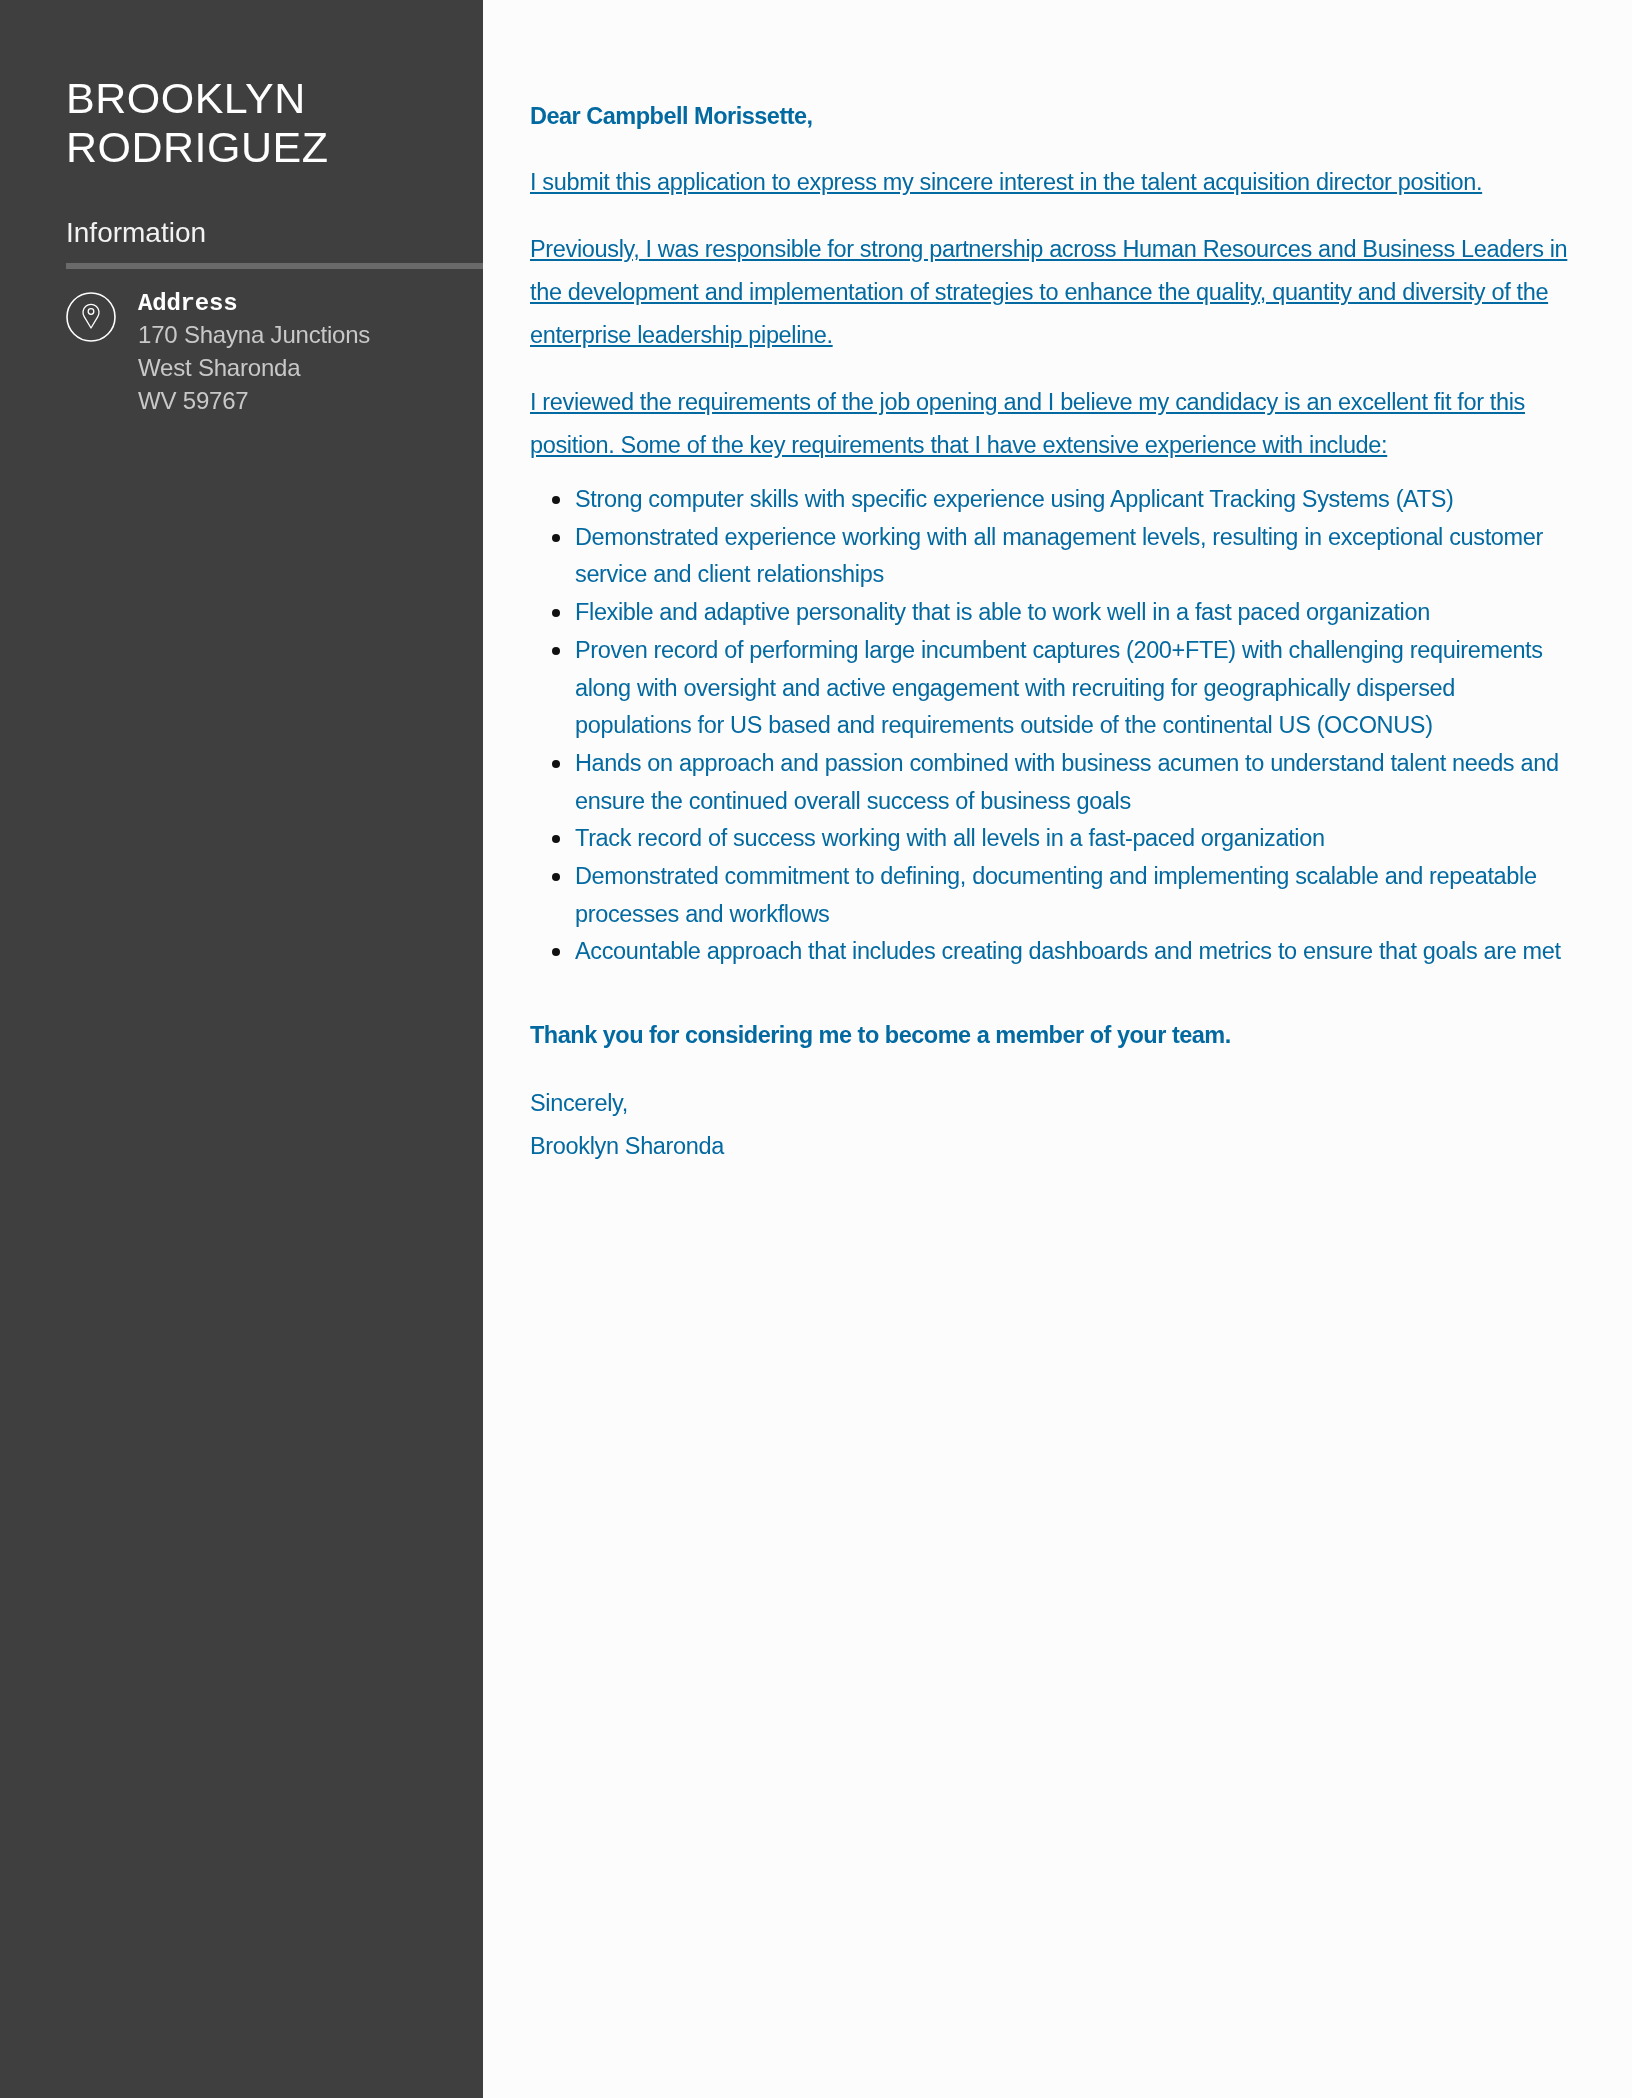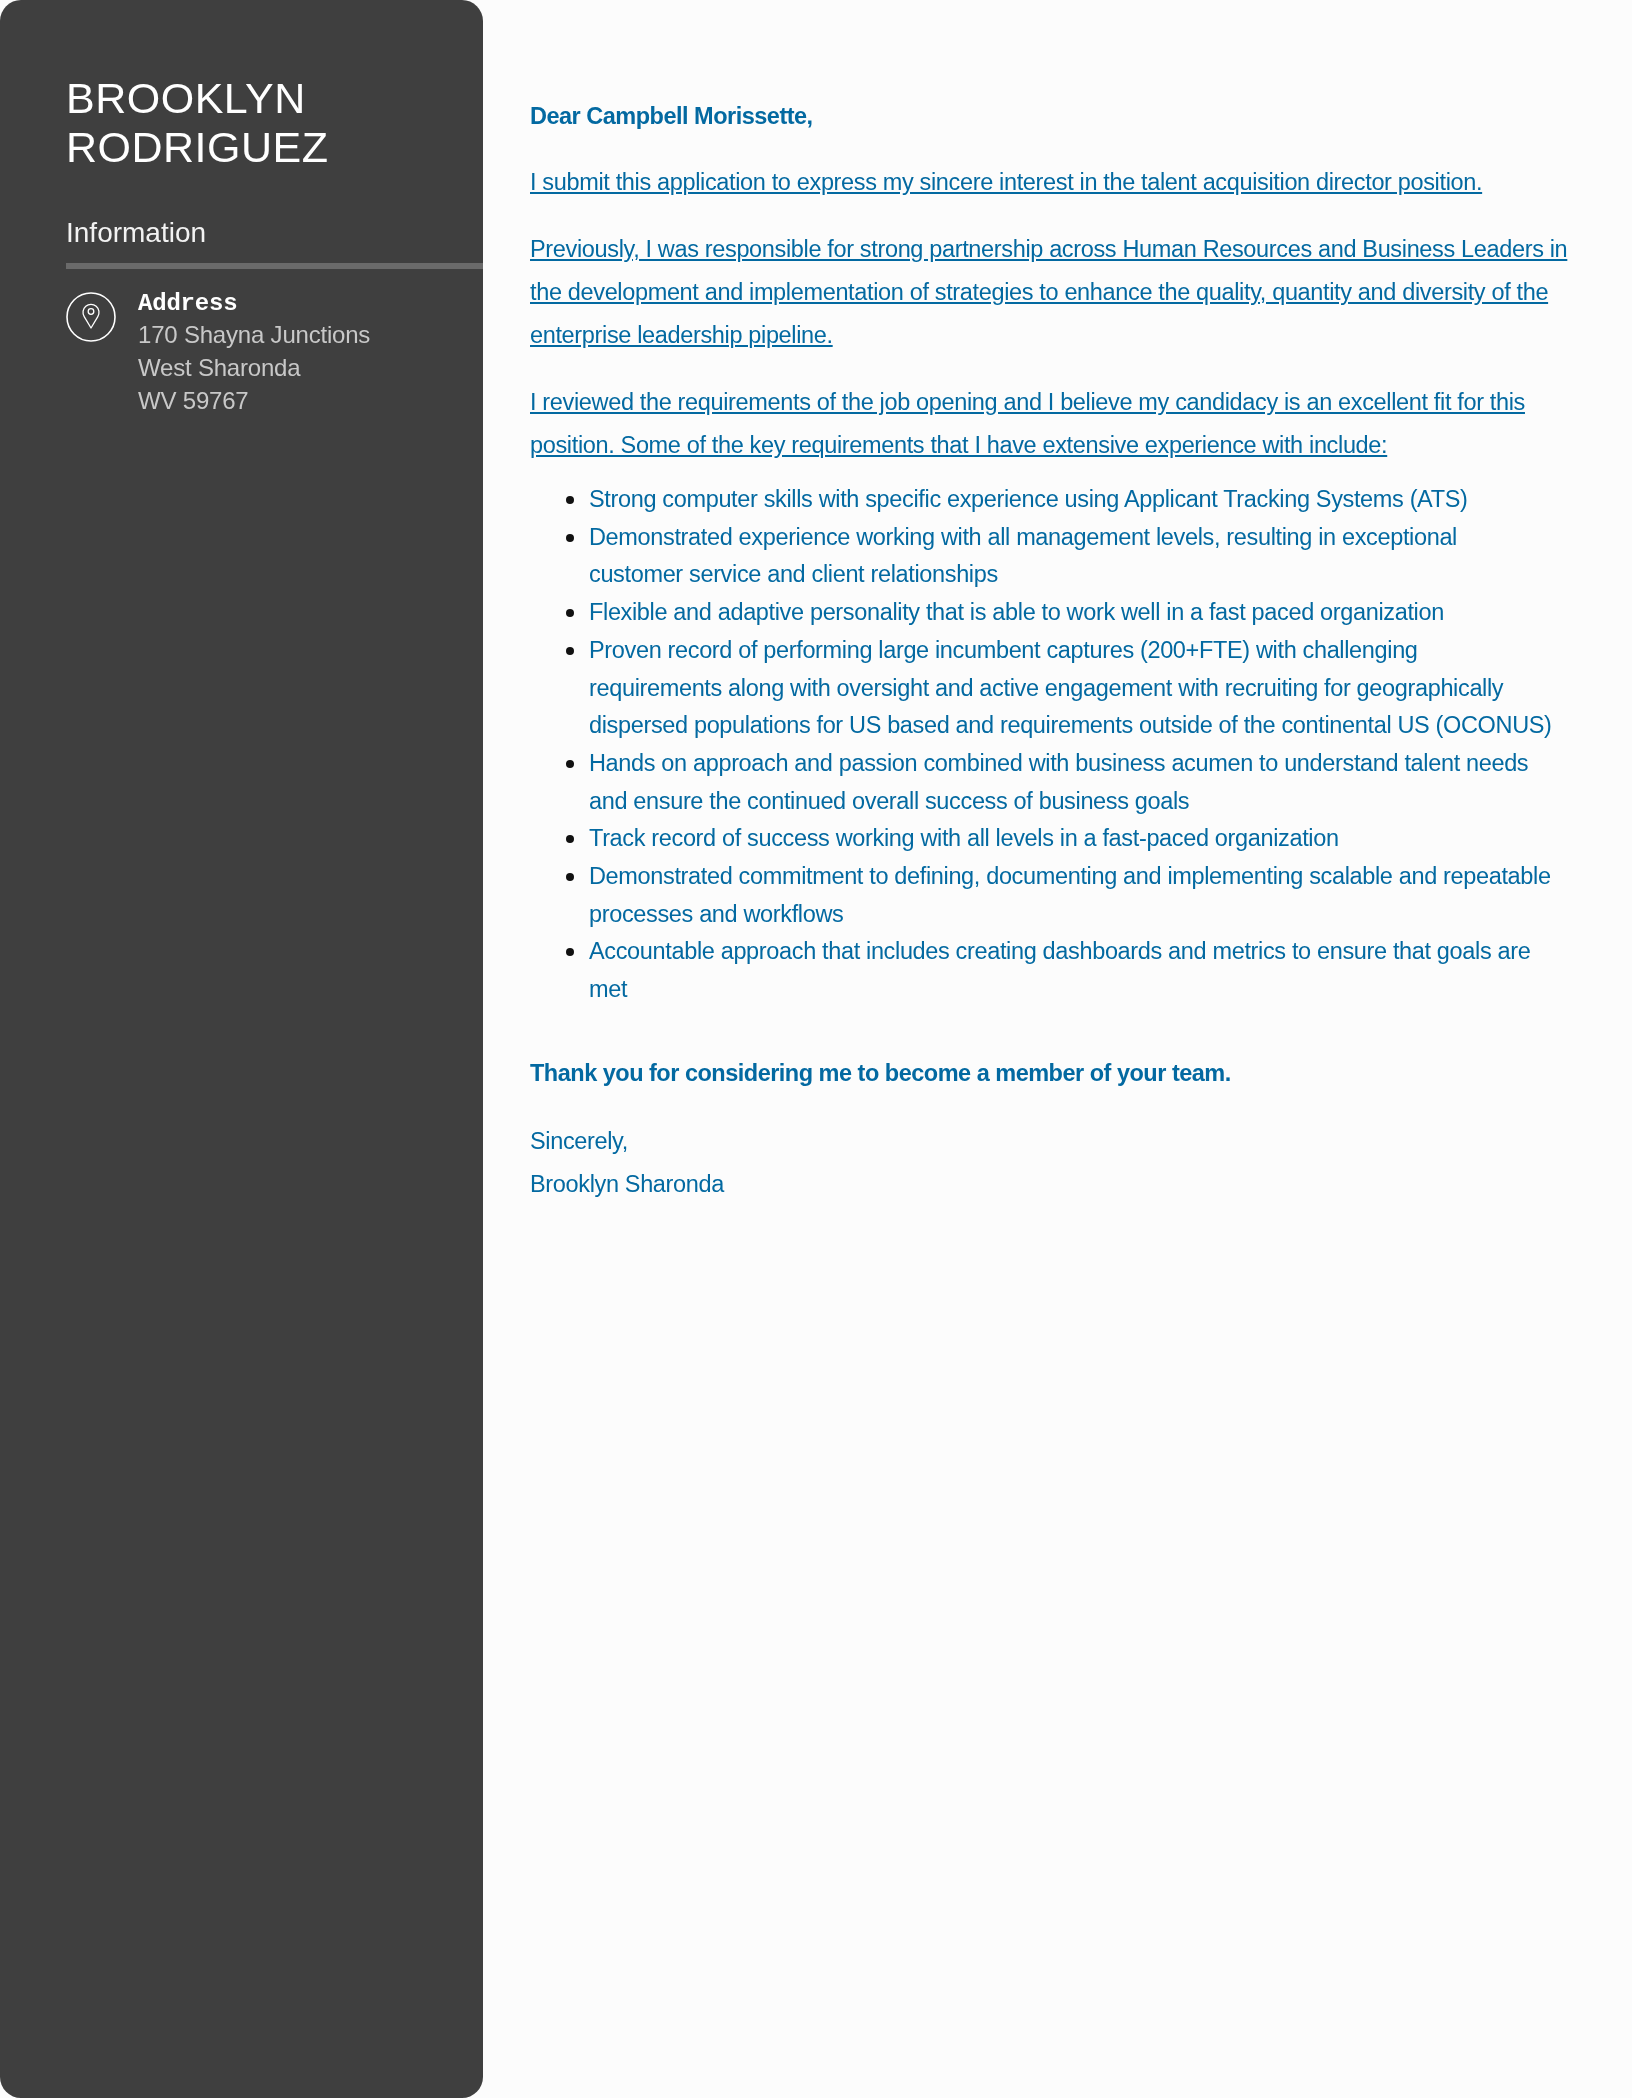--- a/index.html
+++ b/index.html
@@ -7,21 +7,20 @@
     width: 1632px; height: 2098px; overflow: hidden;
     background: #fcfcfc;
     font-family: "Liberation Sans", sans-serif;
     position: relative;
   }
   .sidebar {
     position: absolute; left: 0; top: 0;
     width: 483px; height: 2098px;
     background: #3f3f3f;
     color: #ffffff;
-    border-radius: 21px;
   }
   .name {
     position: absolute; left: 66px; top: 74px;
     font-size: 43px; line-height: 49px;
     font-weight: normal; letter-spacing: 0.5px;
     margin: 0; color: #ffffff;
   }
   .name span { display: block; }
   .section-title {
     position: absolute; left: 66px; top: 216px;
@@ -48,21 +47,21 @@
   }
   .main {
     position: absolute; left: 530px; top: 95px; width: 1040px;
     color: #0369a1;
     font-size: 23.5px; letter-spacing: -0.35px;
   }
   .main p { margin: 0; line-height: 43px; }
   .salutation { font-weight: bold; letter-spacing: -0.5px; margin-bottom: 23px !important; }
   .para { margin-bottom: 24px !important; text-decoration: underline; }
   .main ul {
-    margin: 14px; padding: 0 0 0 45px;
+    margin: 0; padding: 0 0 0 45px;
     list-style: none;
   }
   .main li {
     line-height: 37.7px; position: relative;
   }
   .main li::before {
     content: ""; position: absolute; left: -23px; top: 15px;
     width: 8px; height: 8px; border-radius: 50%; background: #111111;
   }
   .closing { font-weight: bold; margin-top: 43px !important; margin-bottom: 25px !important; letter-spacing: -0.5px; }

